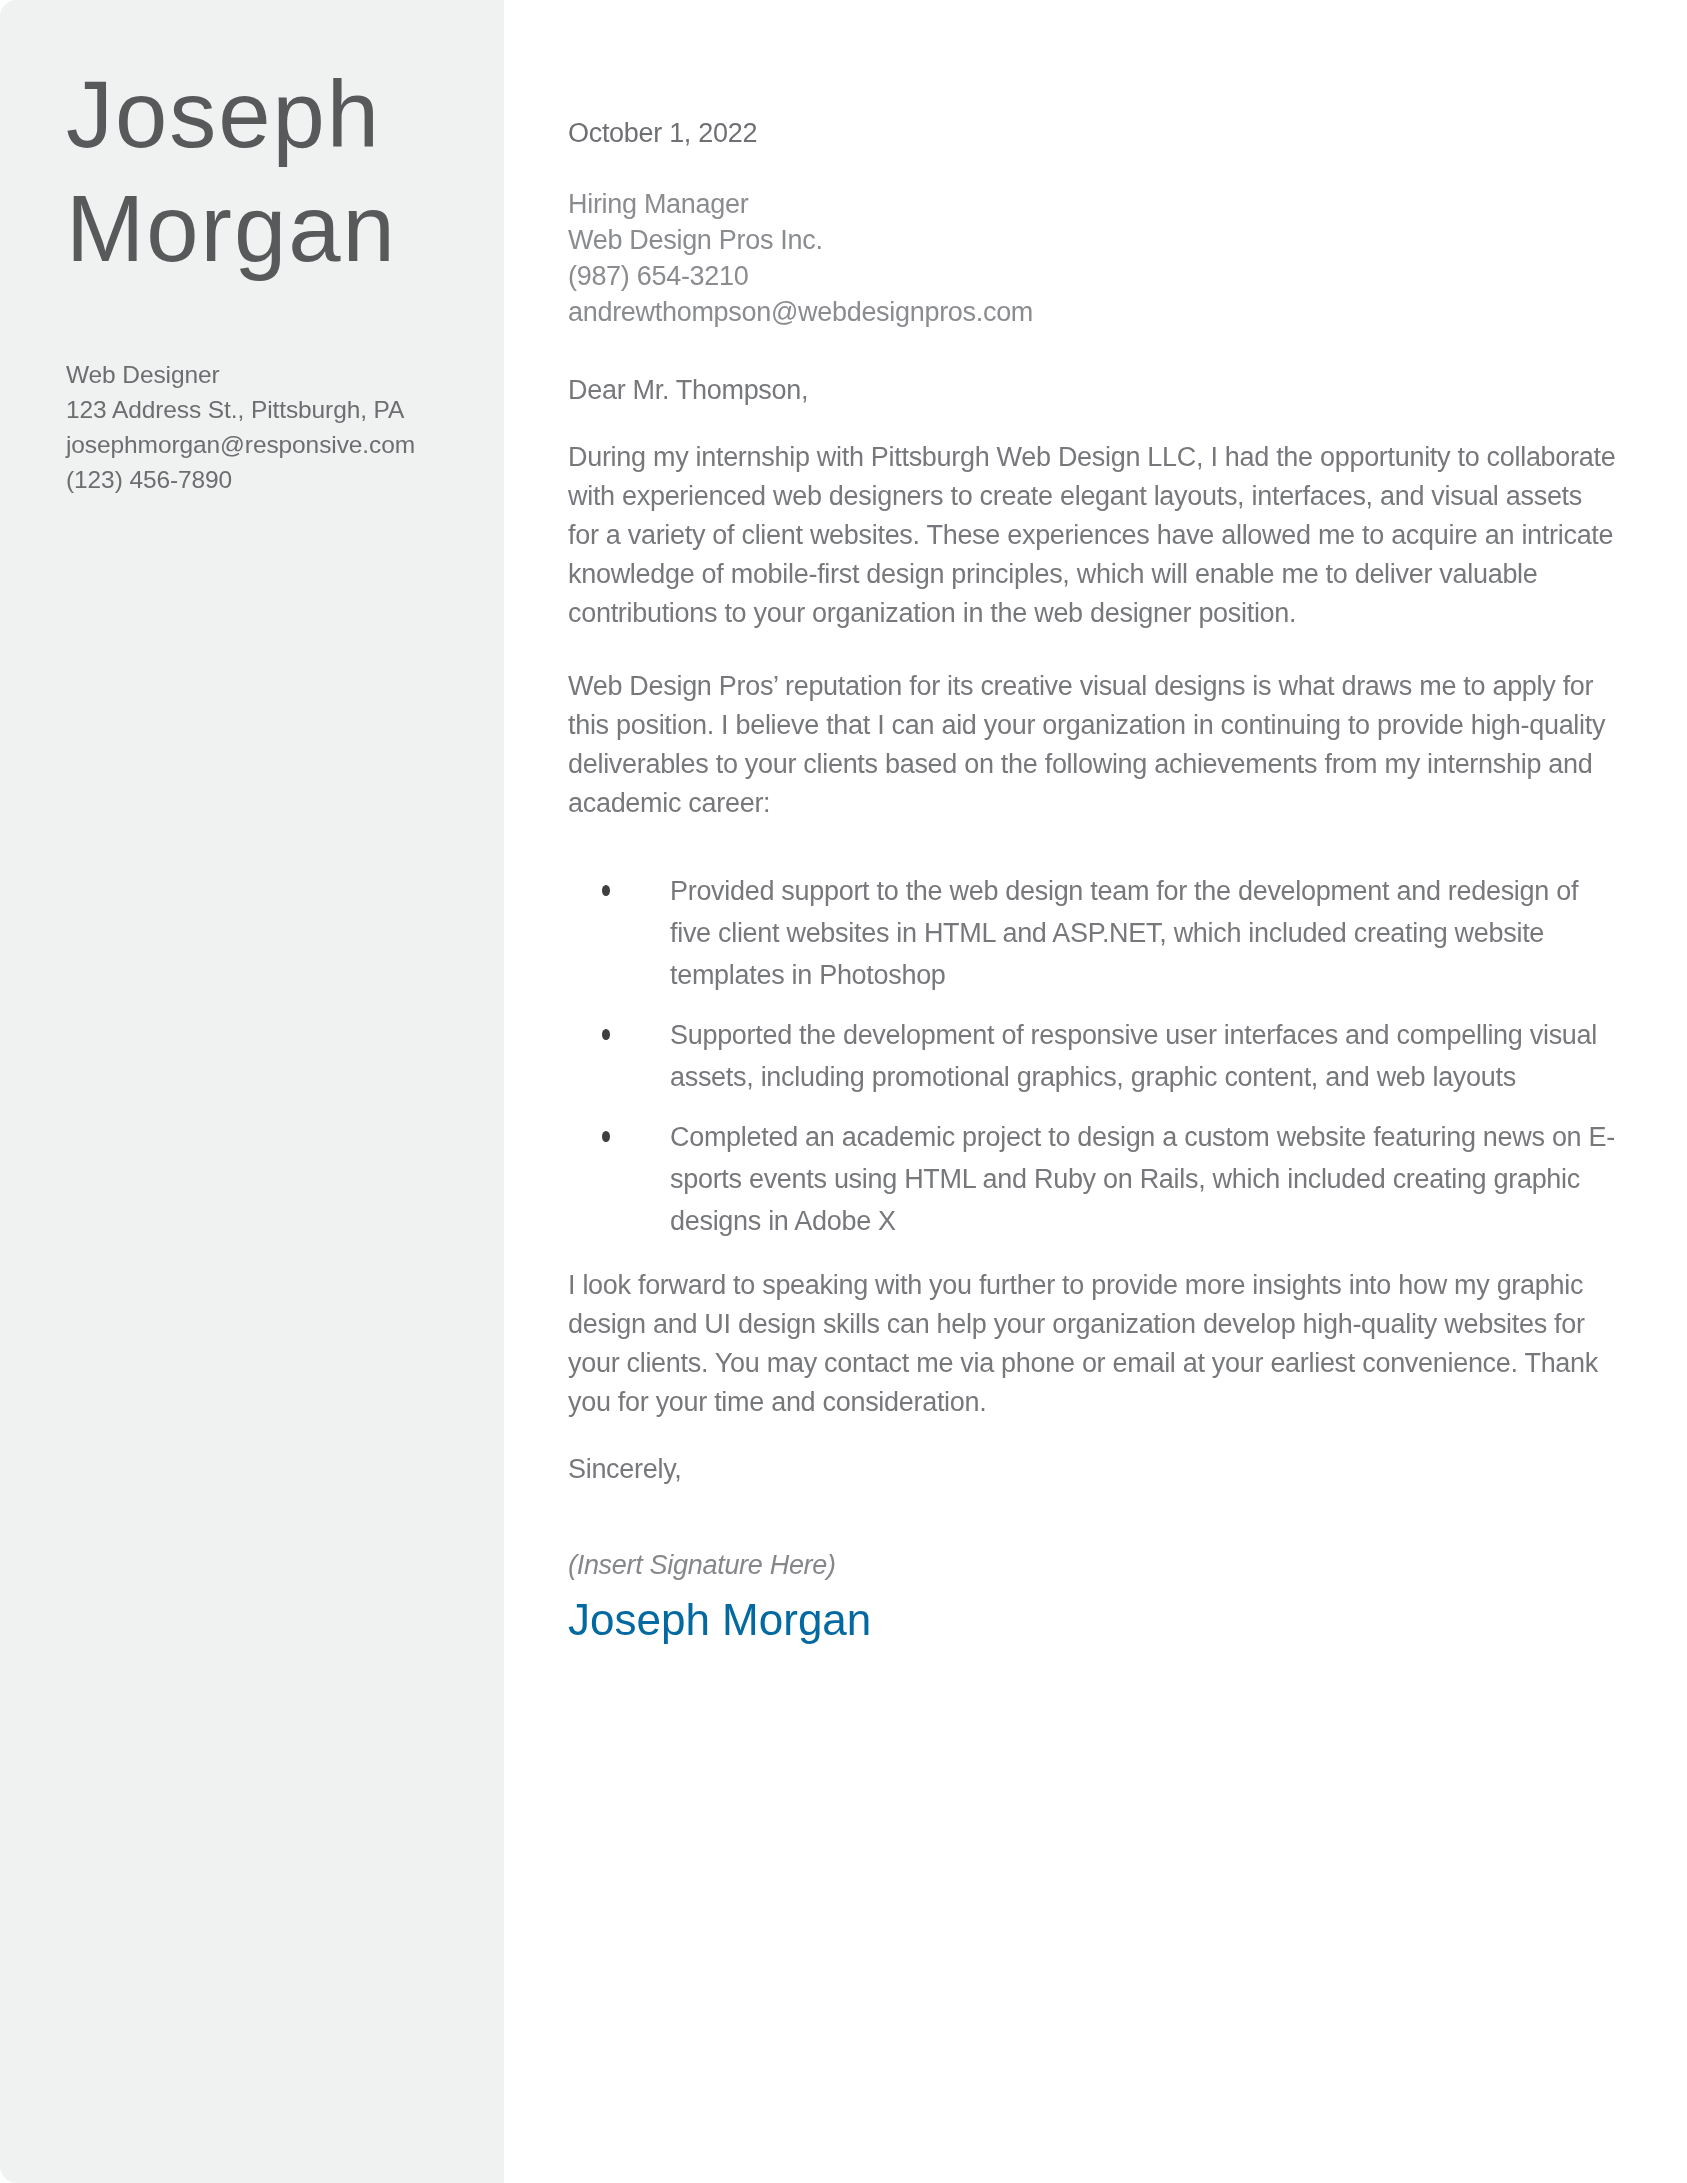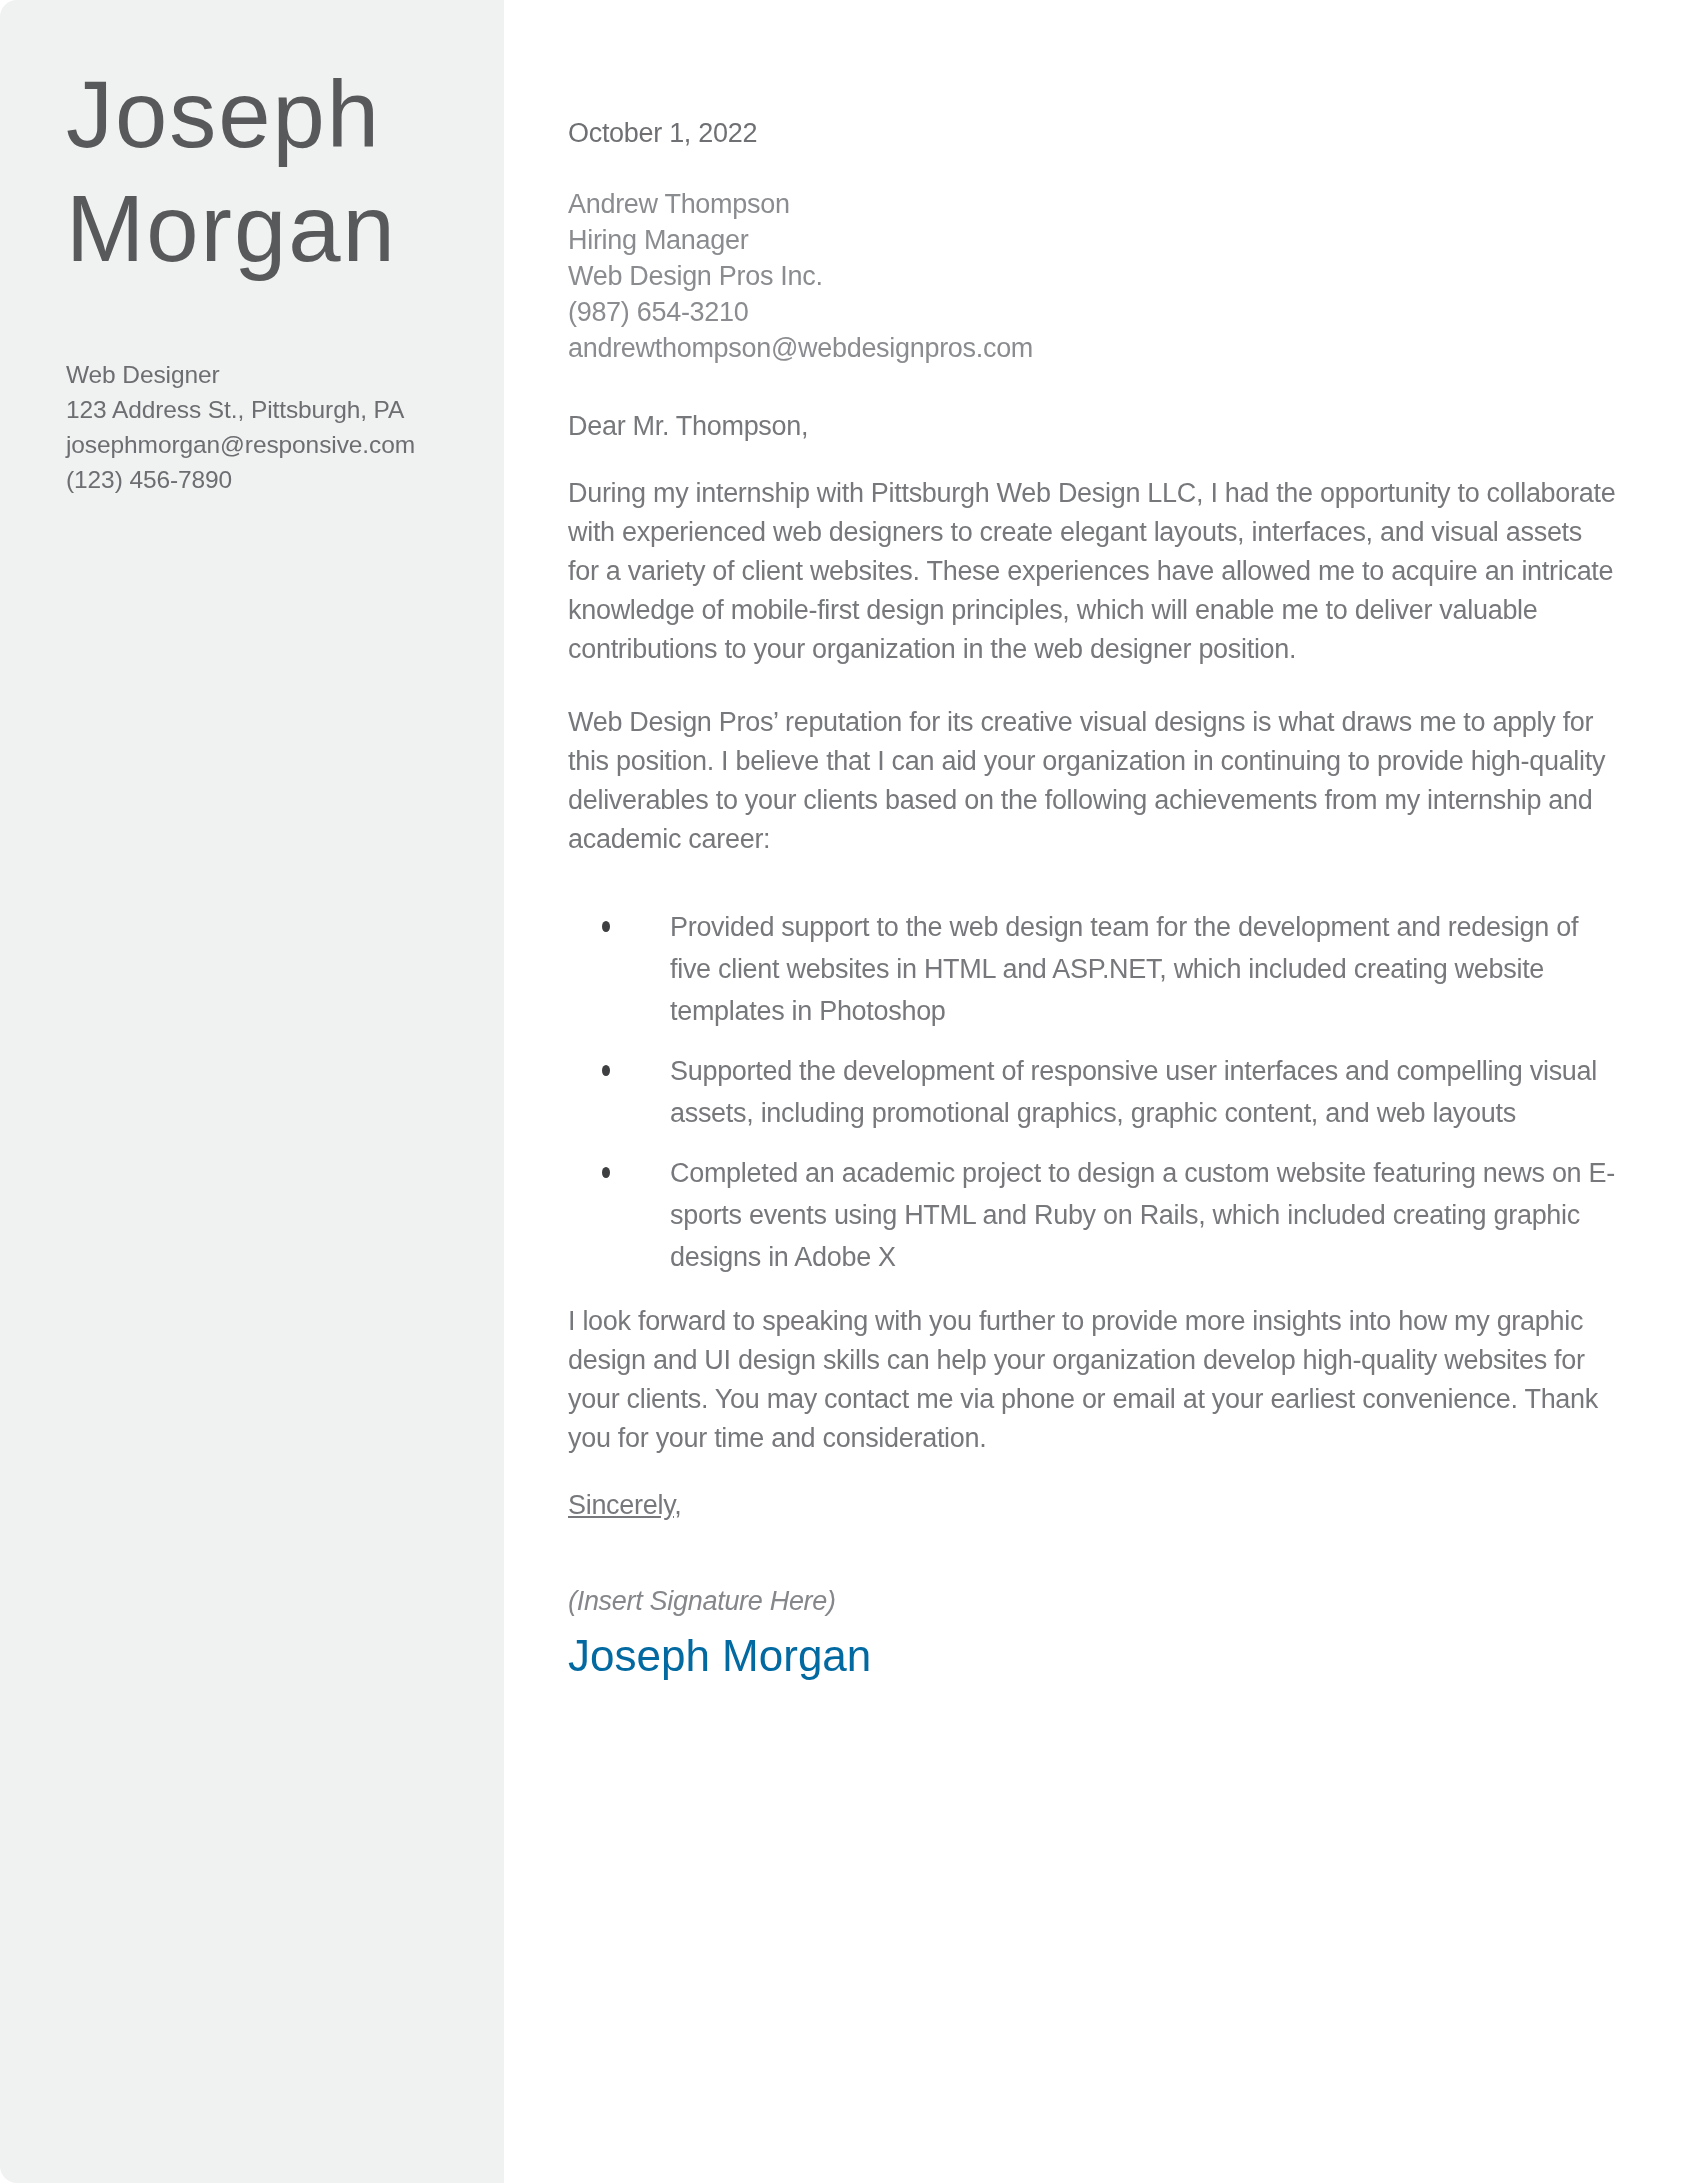--- a/index.html
+++ b/index.html
@@ -88,21 +88,21 @@
     height: 11.2px;
     border-radius: 50%;
     background: #3E3F41;
     margin-top: 14.6px;
   }
   .achievements .li-text {
     margin-left: 60px;
     width: 949px;
   }
   .closing { margin-top: 24px; }
-  .signoff { margin-top: 29px; line-height: 37px; text-decoration: underline; }
+  .signoff { margin-top: 29px; line-height: 37px; }
   .sig-placeholder {
     margin-top: 59px;
     font-style: italic;
     color: #85878A;
     line-height: 37px;
   }
   .sig-name {
     margin-top: 9.3px;
     color: #0369a1;
     font-size: 44px;
@@ -125,21 +125,20 @@
       <div>123 Address St., Pittsburgh, PA</div>
       <div>josephmorgan@responsive.com</div>
       <div>(123) 456-7890</div>
     </div>
   </aside>
 
   <main class="main">
     <div class="date">October 1, 2022</div>
 
     <div class="recipient">
-      <div>Andrew Thompson</div>
       <div>Hiring Manager</div>
       <div>Web Design Pros Inc.</div>
       <div>(987) 654-3210</div>
       <div>andrewthompson@webdesignpros.com</div>
     </div>
 
     <div class="salutation">Dear Mr. Thompson,</div>
 
     <p class="para">During my internship with Pittsburgh Web Design LLC, I had the opportunity to collaborate with experienced web designers to create elegant layouts, interfaces, and visual assets for a variety of client websites. These experiences have allowed me to acquire an intricate knowledge of mobile-first design principles, which will enable me to deliver valuable contributions to your organization in the web designer position.</p>
     <p class="para para-2">Web Design Pros’ reputation for its creative visual designs is what draws me to apply for this position. I believe that I can aid your organization in continuing to provide high-quality deliverables to your clients based on the following achievements from my internship and academic career:</p>

